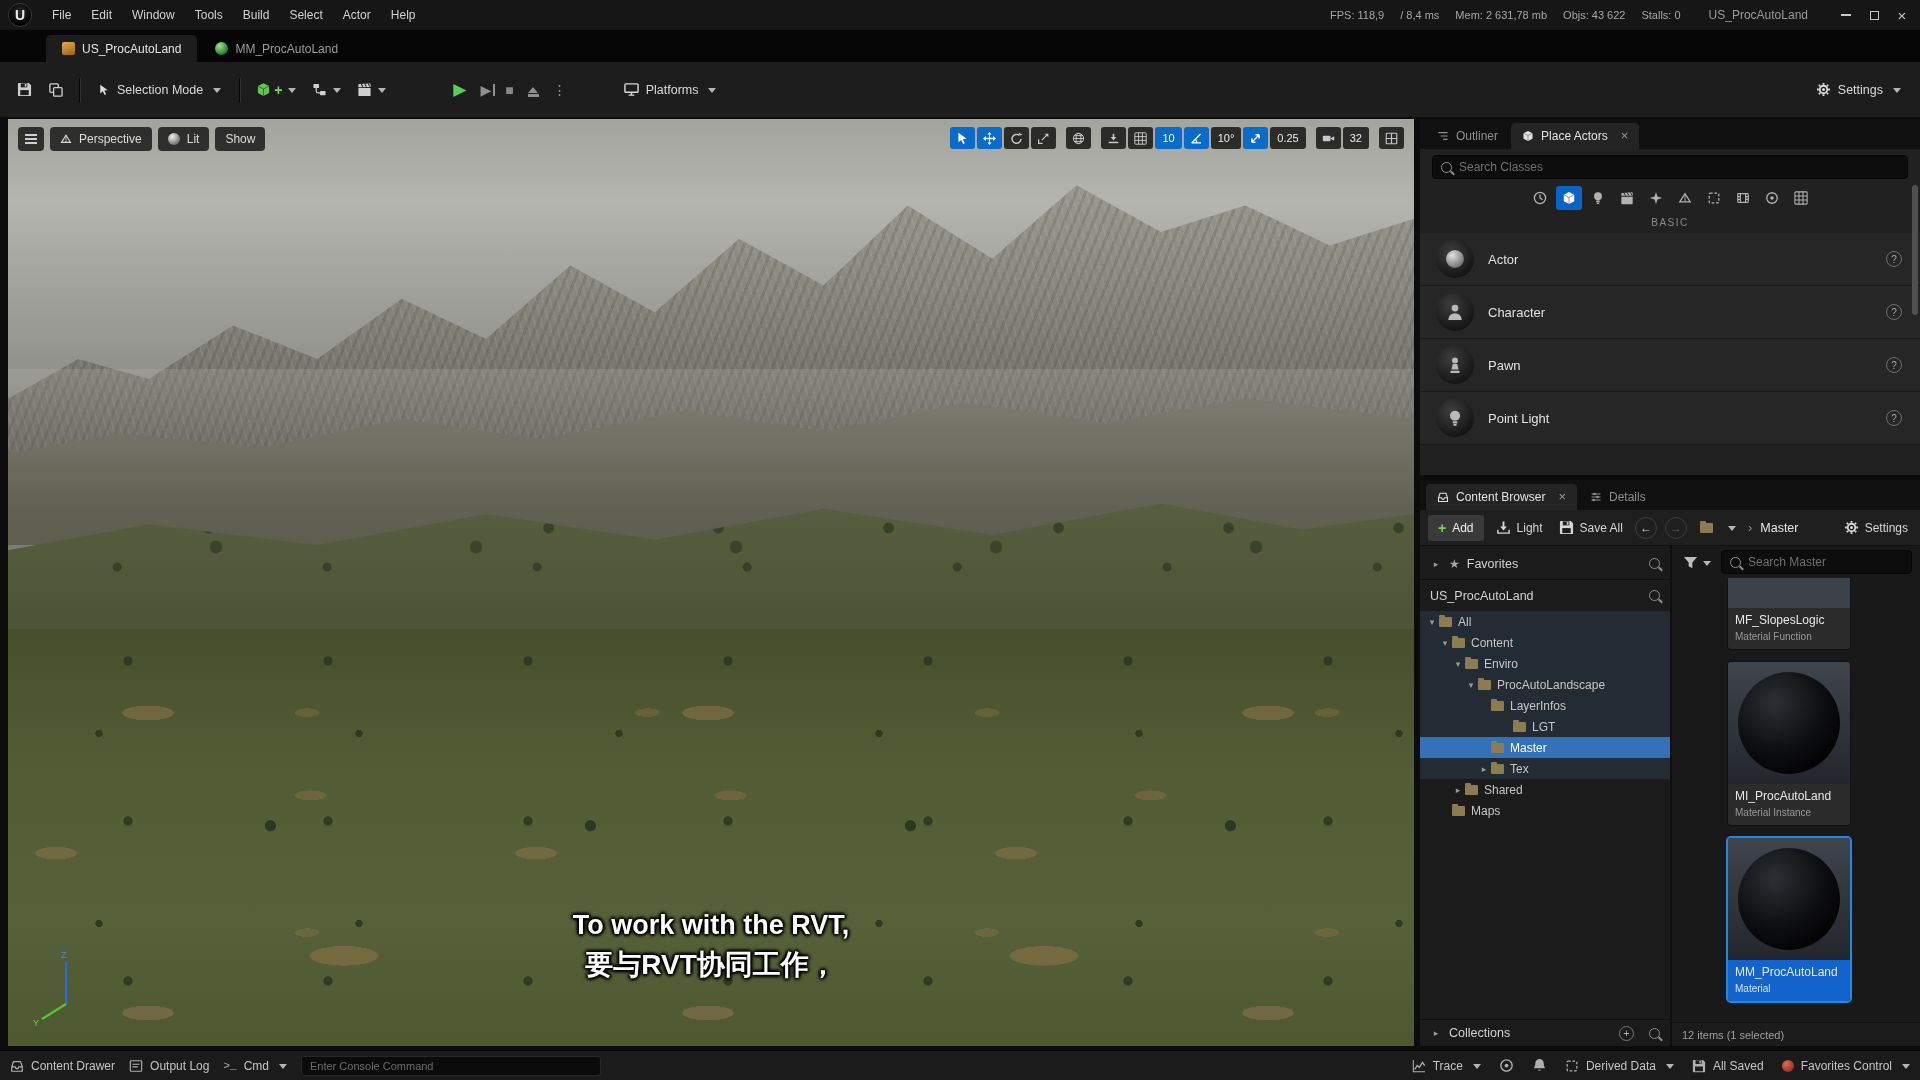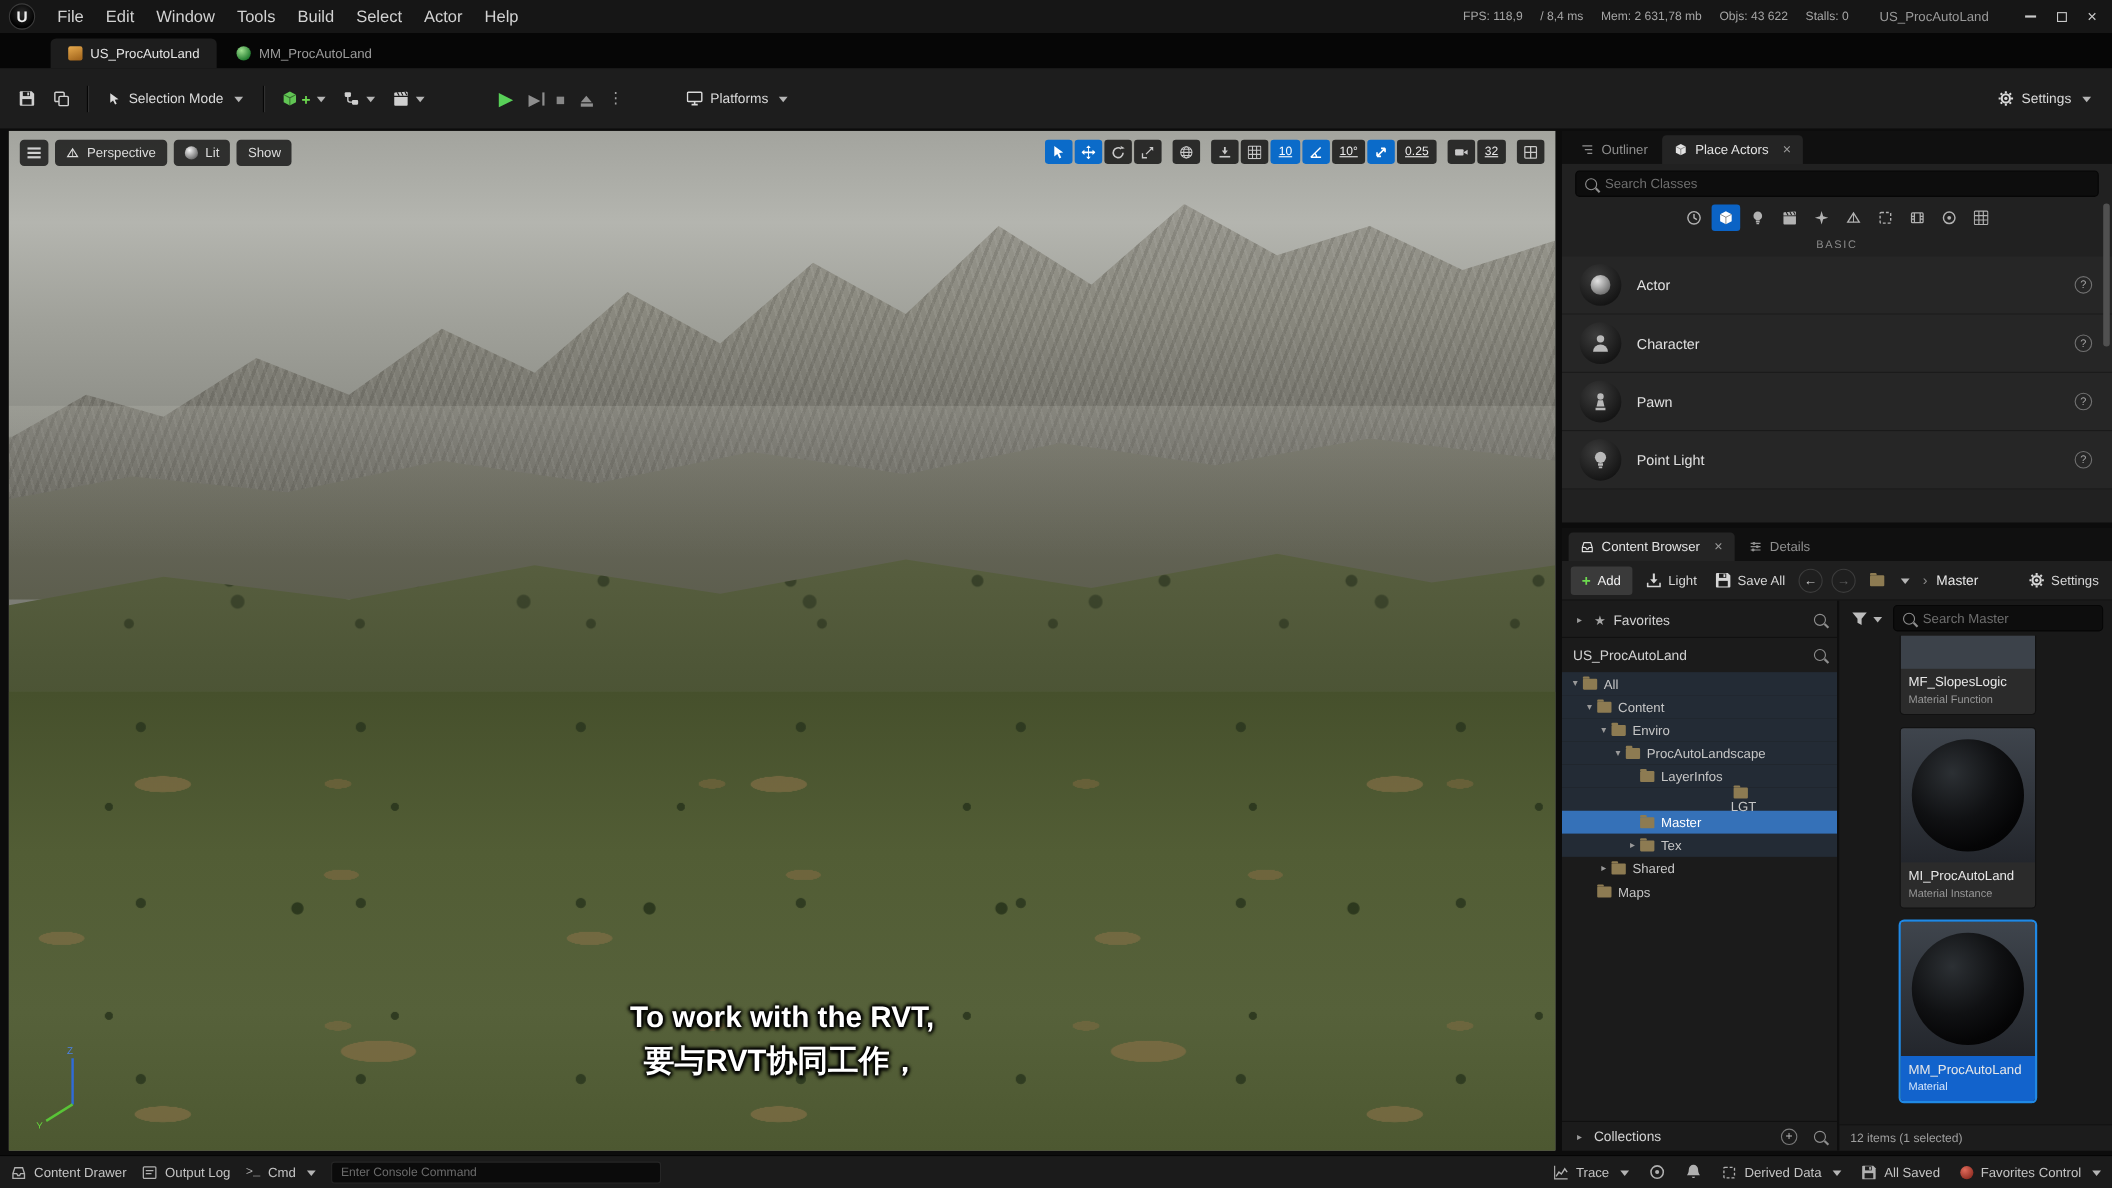--- a/index.html
+++ b/index.html
@@ -12,21 +12,21 @@
 .caret{width:0;height:0;border:4px solid transparent;border-top:5px solid #b5b5b5;margin-left:3px;transform:translateY(3px);flex:none;}
 .sep{width:1px;height:24px;background:#060606;box-shadow:1px 0 0 #303030;margin:0 7px;flex:none;}
 .i-mag{width:11px;height:11px;border:1.6px solid #8f8f8f;border-radius:50%;position:relative;flex:none;}
 .i-mag::after{content:"";position:absolute;width:5px;height:1.8px;background:#8f8f8f;transform:rotate(45deg);right:-4px;bottom:-2px;}
 .app{display:flex;flex-direction:column;width:1920px;height:1080px;}
 
 
 .menubar{height:30px;display:flex;align-items:center;background:#161616;padding:0 4px 0 8px;flex:none;}
 .logo{width:24px;height:24px;border-radius:50%;background:radial-gradient(circle at 50% 38%,#2c2c2c,#000 72%);border:1px solid #3a3a3a;color:#ececec;font-weight:bold;font-size:14px;display:flex;align-items:center;justify-content:center;margin-right:10px;flex:none;}
 .menus{display:flex;height:30px;}
-.menu-item{padding:0 10px;height:30px;display:flex;align-items:center;color:#d2d2d2;font-size:15px;}
+.menu-item{padding:0 10px;height:30px;display:flex;align-items:center;color:#d2d2d2;font-size:12px;}
 .mb-stats{margin-left:auto;display:flex;gap:16px;font-size:11px;color:#a6a6a6;white-space:nowrap;}
 .mb-title{color:#999;font-size:12px;margin:0 24px 0 28px;white-space:nowrap;}
 .win-controls{display:flex;align-items:center;}
 .wc{width:28px;height:26px;display:flex;align-items:center;justify-content:center;color:#c9c9c9;font-size:15px;}
 .wc-min{width:10px;height:2px;background:#c9c9c9;}
 .wc-rest{width:9px;height:9px;border:1.5px solid #c9c9c9;}
 
 
 .tabbar{height:32px;background:#060606;display:flex;align-items:flex-end;padding-left:46px;flex:none;}
 .etab{height:27px;display:flex;align-items:center;gap:7px;padding:0 16px;color:#9b9b9b;font-size:12px;border-radius:5px 5px 0 0;}
@@ -78,21 +78,21 @@
 .vp-topleft{position:absolute;top:8px;left:10px;display:flex;gap:6px;}
 .vp-btn{height:24px;padding:0 10px;background:rgba(13,13,13,.78);border-radius:4px;display:flex;align-items:center;gap:7px;color:#dcdcdc;font-size:12px;}
 .vp-btn.square{width:26px;padding:0;justify-content:center;}
 .hamb{width:12px;height:2px;background:#d0d0d0;box-shadow:0 -4px 0 #d0d0d0,0 4px 0 #d0d0d0;}
 .lit-sphere{width:12px;height:12px;border-radius:50%;background:radial-gradient(circle at 35% 30%,#f2f2f2,#6c6c6c 75%);flex:none;}
 .vp-topright{position:absolute;top:8px;right:10px;display:flex;gap:2px;align-items:center;}
 .vgap{width:6px;flex:none;}
 .vt{width:25px;height:22px;background:rgba(16,16,16,.82);display:flex;align-items:center;justify-content:center;color:#c8c8c8;border-radius:3px;flex:none;}
 .vt .svgi{width:13px;height:13px;}
 .vt.blue{background:#0b6bc9;color:#fff;}
-.vt-val{height:22px;padding:0 7px;background:rgba(16,16,16,.82);display:flex;align-items:center;color:#ececec;font-size:11px;border-radius:3px;text-decoration:underline;}
+.vt-val{height:22px;padding:0 7px;background:rgba(16,16,16,.82);display:flex;align-items:center;color:#ececec;font-size:11px;border-radius:3px;}
 .vt-val.blue{background:#0b6bc9;color:#fff;}
 .vp-sub{position:absolute;left:0;right:0;bottom:60px;text-align:center;color:#fff;font-weight:600;}
 .vp-sub div{text-shadow:0 0 4px #000,0 2px 3px #000,0 -2px 3px #000,2px 0 3px #000,-2px 0 3px #000;}
 .vp-sub .l1{font-size:27px;line-height:38px;}
 .vp-sub .l2{font-size:28px;line-height:42px;}
 .vp-gizmo{position:absolute;left:24px;bottom:20px;width:80px;height:80px;}
 
 
 .right{width:500px;display:flex;flex-direction:column;flex:none;min-height:0;}
 
@@ -758,21 +758,21 @@
                 <div class="tree-row path" style="padding-left: 45px;">
                   <span class="arrow">▾</span>
                   <span class="folder"></span>
                   <span class="tree-label">ProcAutoLandscape</span>
                 </div>
                 <div class="tree-row path" style="padding-left: 58px;">
                   <span class="arrow"></span>
                   <span class="folder"></span>
                   <span class="tree-label">LayerInfos</span>
                 </div>
-                <div class="tree-row path" style="padding-left: 80px; flex-direction: column;">
+                <div class="tree-row path" style="padding-left: 80px;">
                   <span class="arrow"></span>
                   <span class="folder"></span>
                   <span class="tree-label">LGT</span>
                 </div>
                 <div class="tree-row selected" style="padding-left: 58px;">
                   <span class="arrow"></span>
                   <span class="folder"></span>
                   <span class="tree-label">Master</span>
                 </div>
                 <div class="tree-row path" style="padding-left: 58px;">

